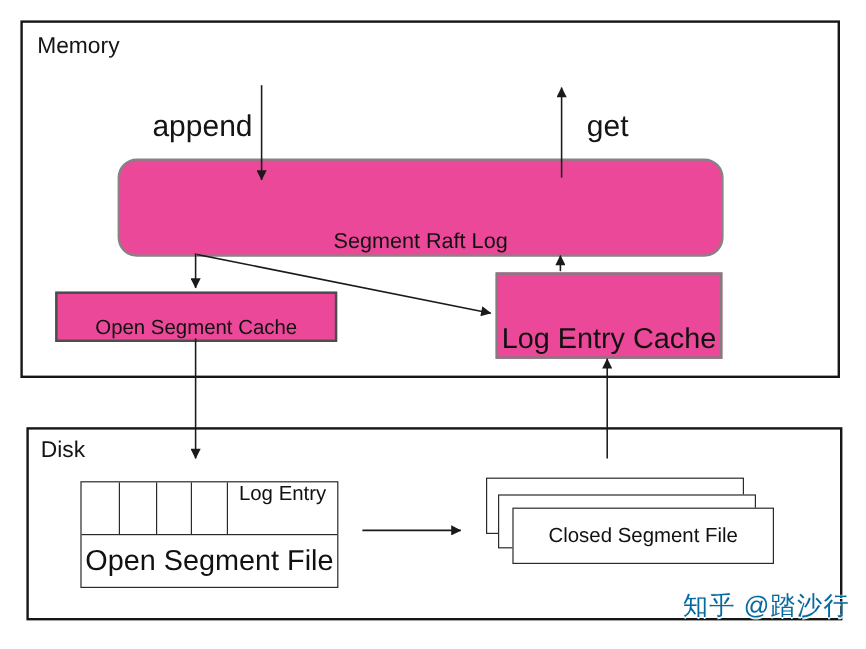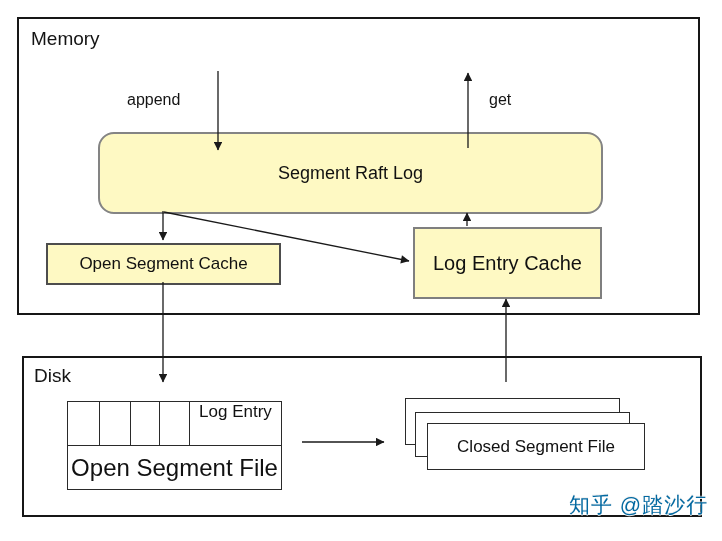--- a/index.html
+++ b/index.html
@@ -4,26 +4,26 @@
 <style>
   html,body{margin:0;padding:0;background:#ffffff;}
   .canvas{
     position:relative;width:722px;height:541px;background:#ffffff;
     font-family:"Liberation Sans","DejaVu Sans",sans-serif;color:#111;
     overflow:hidden;
     padding-left:48px;
   }
   .region{position:absolute;border:2px solid #161616;background:transparent;z-index:1;}
   .region-label{position:absolute;font-size:19px;color:#141414;z-index:2;}
-  .node{position:absolute;display:flex;align-items:center;justify-content:center;
-        background:#fef9c3;z-index:2;}
+  .node{position:absolute;display:flex;align-items:flex-end;justify-content:center;
+        background:#ec4899;z-index:2;}
   .rounded{border:2px solid #848484;border-radius:16px;font-size:18px;}
   .cachebox-dark{border:2px solid #4d4d4d;font-size:17px;}
-  .cachebox-gray{border:2px solid #7f7f7f;font-size:20px;}
-  .float-label{position:absolute;font-size:16px;color:#141414;z-index:3;}
+  .cachebox-gray{border:2px solid #7f7f7f;font-size:24px;}
+  .float-label{position:absolute;font-size:25px;color:#141414;z-index:3;}
 
   
   .osf{position:absolute;left:67px;top:401px;width:213px;height:87px;
        border:1.5px solid #2a2a2a;background:#fff;display:flex;flex-direction:column;z-index:2;}
   .osf-top{display:flex;height:43px;border-bottom:1.5px solid #2a2a2a;}
   .osf-cell{border-right:1.5px solid #2a2a2a;height:100%;}
   .osf-logentry{flex:1;display:flex;align-items:flex-start;justify-content:center;font-size:17px;}
   .osf-bottom{flex:1;display:flex;align-items:center;justify-content:center;font-size:24px;}
 
   

